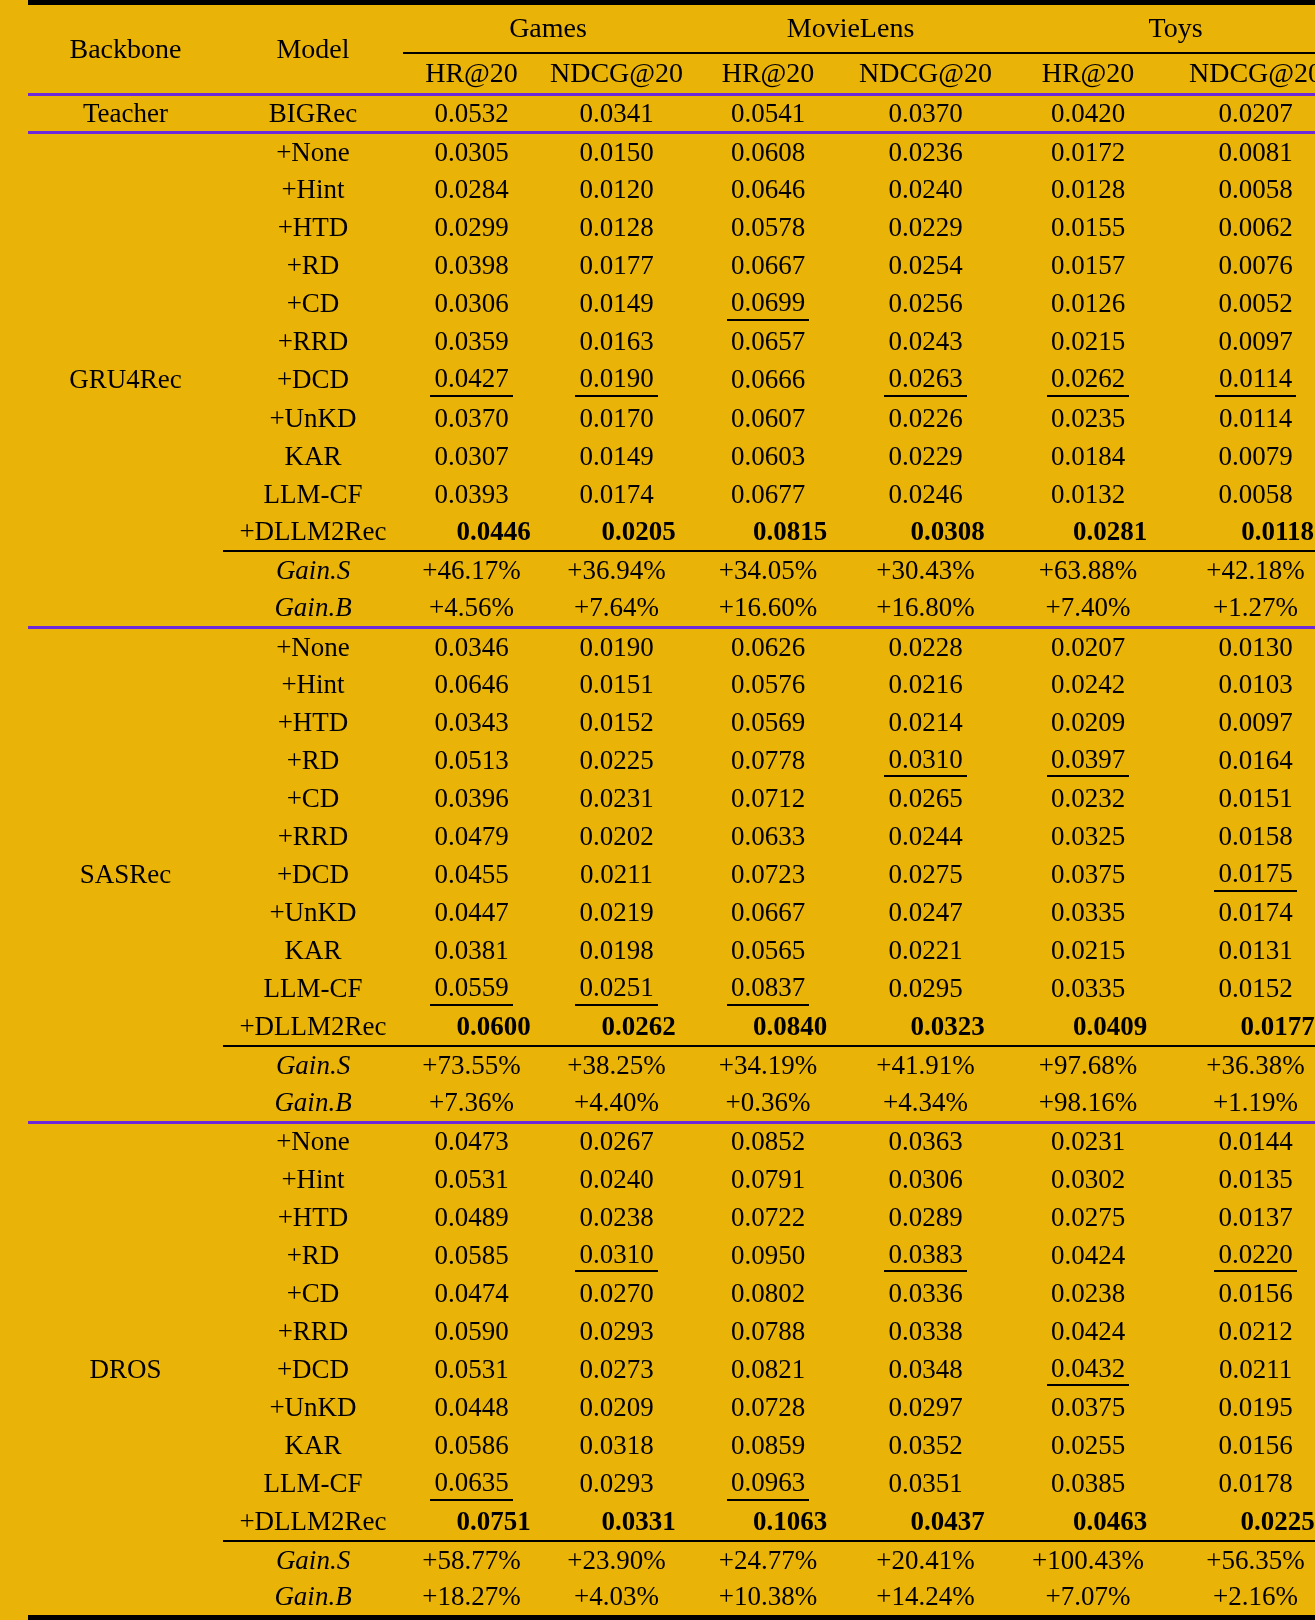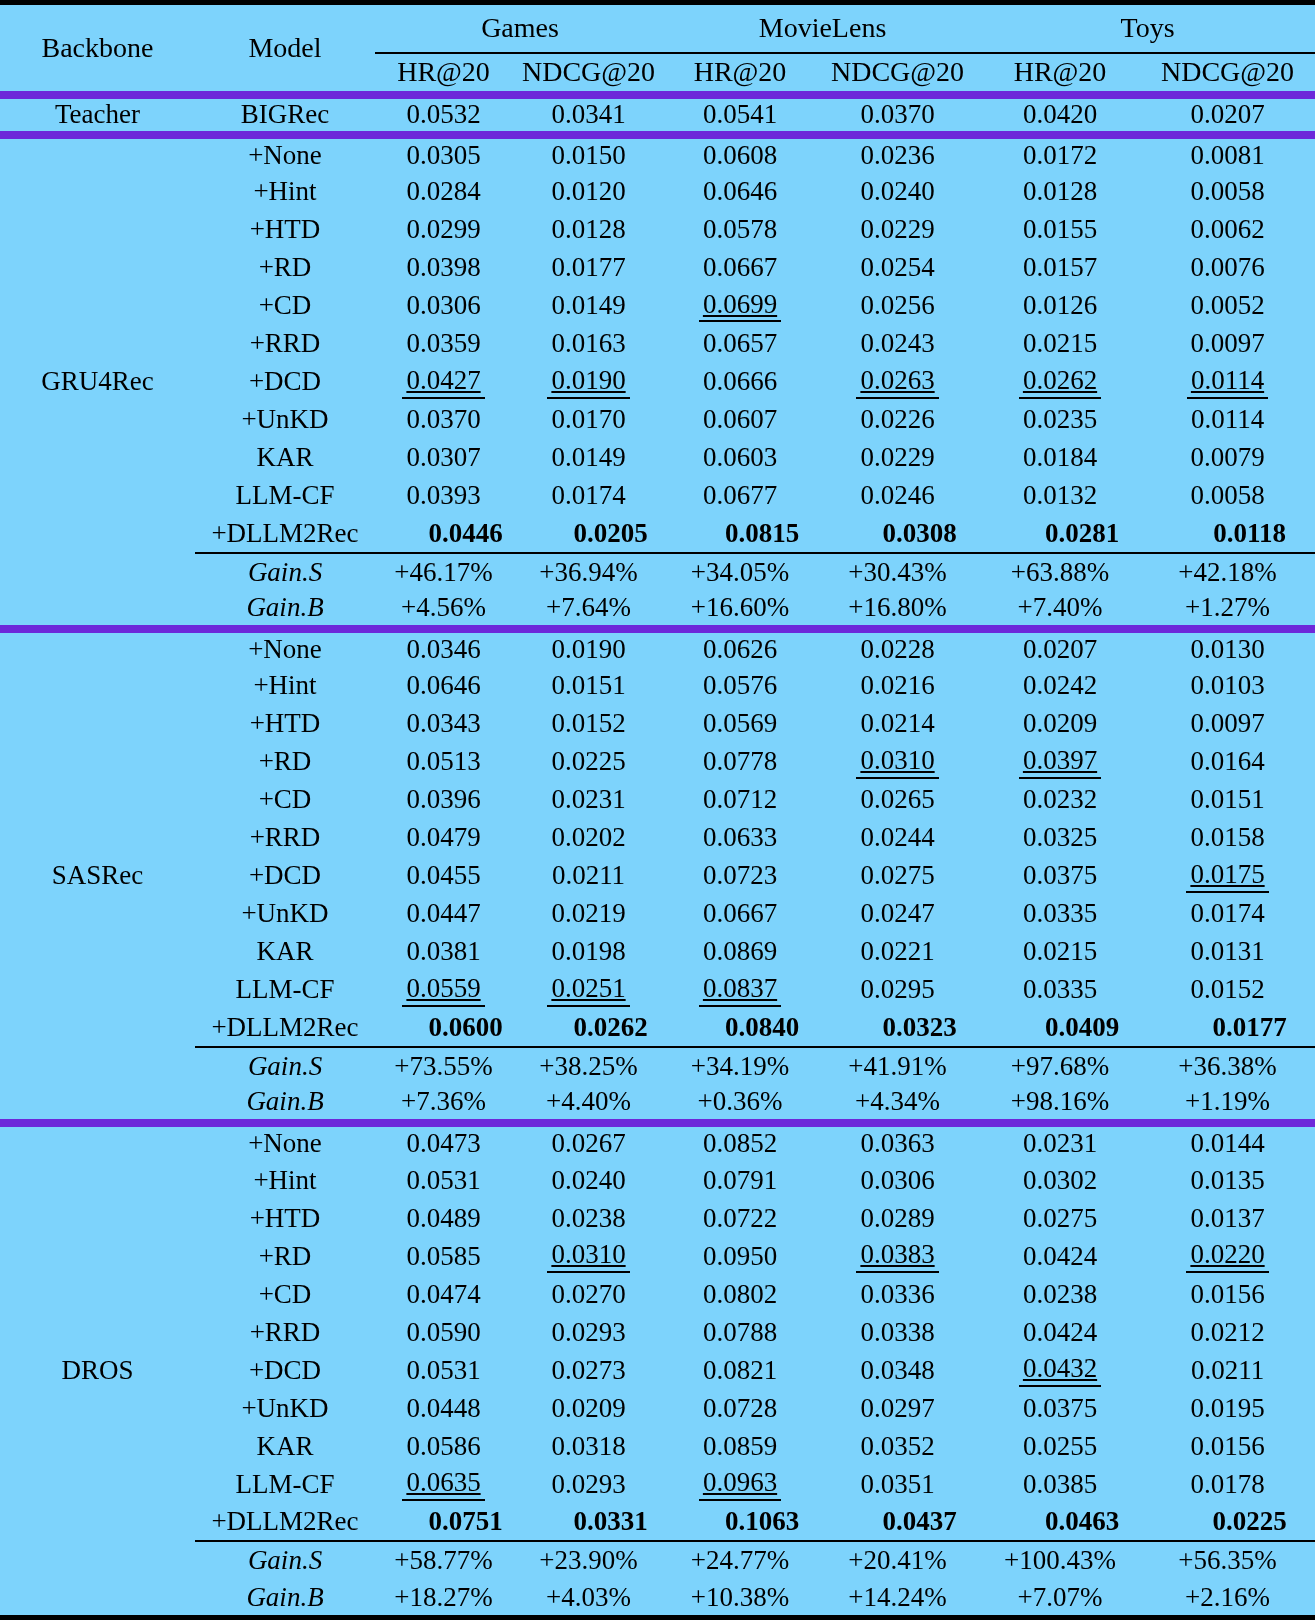--- a/index.html
+++ b/index.html
@@ -1,21 +1,22 @@
 <!DOCTYPE html>
 <html><head>
 <meta charset="utf-8">
 <style>
   * { box-sizing: border-box; }
   html, body { margin: 0; padding: 0; background: #fff; }
   .page {
     width: 1315px;
     height: 1620px;
-    background: #7dd3fc;
+    background: #eab308;
     overflow: hidden;
+    padding-left: 28px;
   }
   table.results-table {
     width: 100%;
     height: 100%;
     border-collapse: collapse;
     table-layout: fixed;
     font-family: "Liberation Serif", "DejaVu Serif", serif;
     font-size: 27px;
     color: #000;
     border-top: 5px solid #000;
@@ -32,25 +33,25 @@
   th, td {
     padding: 0;
     text-align: center;
     vertical-align: middle;
     font-weight: normal;
   }
   tr.group-row th { height: 50px; font-size: 28px; }
   tr.group-row th.group { border-bottom: 2px solid #000; }
   tr.metric-row th { height: 42px; font-size: 28px; }
   tbody td { height: 37px; }
-  tr.section-start td { border-top: 8px solid #6d28d9; }
+  tr.section-start td { border-top: 3px solid #6d28d9; }
   tr.cline td { border-top: 2px solid #000; }
   td.gain-label { font-style: italic; margin-top: 12px; }
   span.metric-value { display: inline-block; line-height: 1.1; }
-  span.u { border-bottom: 2px solid #000; padding: 0 4px 1px 4px; text-decoration: underline; }
+  span.u { border-bottom: 2px solid #000; padding: 0 4px 1px 4px; }
   span.b { font-weight: bold; margin-left: 44px; }
 </style>
 </head>
 <body>
 
 <div class="page">
   <table class="results-table">
     <colgroup>
       <col class="c-backbone">
       <col class="c-model">
@@ -277,21 +278,21 @@
           <td class="val"><span class="metric-value">0.0219</span></td>
           <td class="val"><span class="metric-value">0.0667</span></td>
           <td class="val"><span class="metric-value">0.0247</span></td>
           <td class="val"><span class="metric-value">0.0335</span></td>
           <td class="val"><span class="metric-value">0.0174</span></td>
         </tr>
         <tr>
           <td class="model">KAR</td>
           <td class="val"><span class="metric-value">0.0381</span></td>
           <td class="val"><span class="metric-value">0.0198</span></td>
-          <td class="val"><span class="metric-value">0.0869</span></td>
+          <td class="val"><span class="metric-value">0.0565</span></td>
           <td class="val"><span class="metric-value">0.0221</span></td>
           <td class="val"><span class="metric-value">0.0215</span></td>
           <td class="val"><span class="metric-value">0.0131</span></td>
         </tr>
         <tr>
           <td class="model">LLM-CF</td>
           <td class="val"><span class="metric-value u">0.0559</span></td>
           <td class="val"><span class="metric-value u">0.0251</span></td>
           <td class="val"><span class="metric-value u">0.0837</span></td>
           <td class="val"><span class="metric-value">0.0295</span></td>

